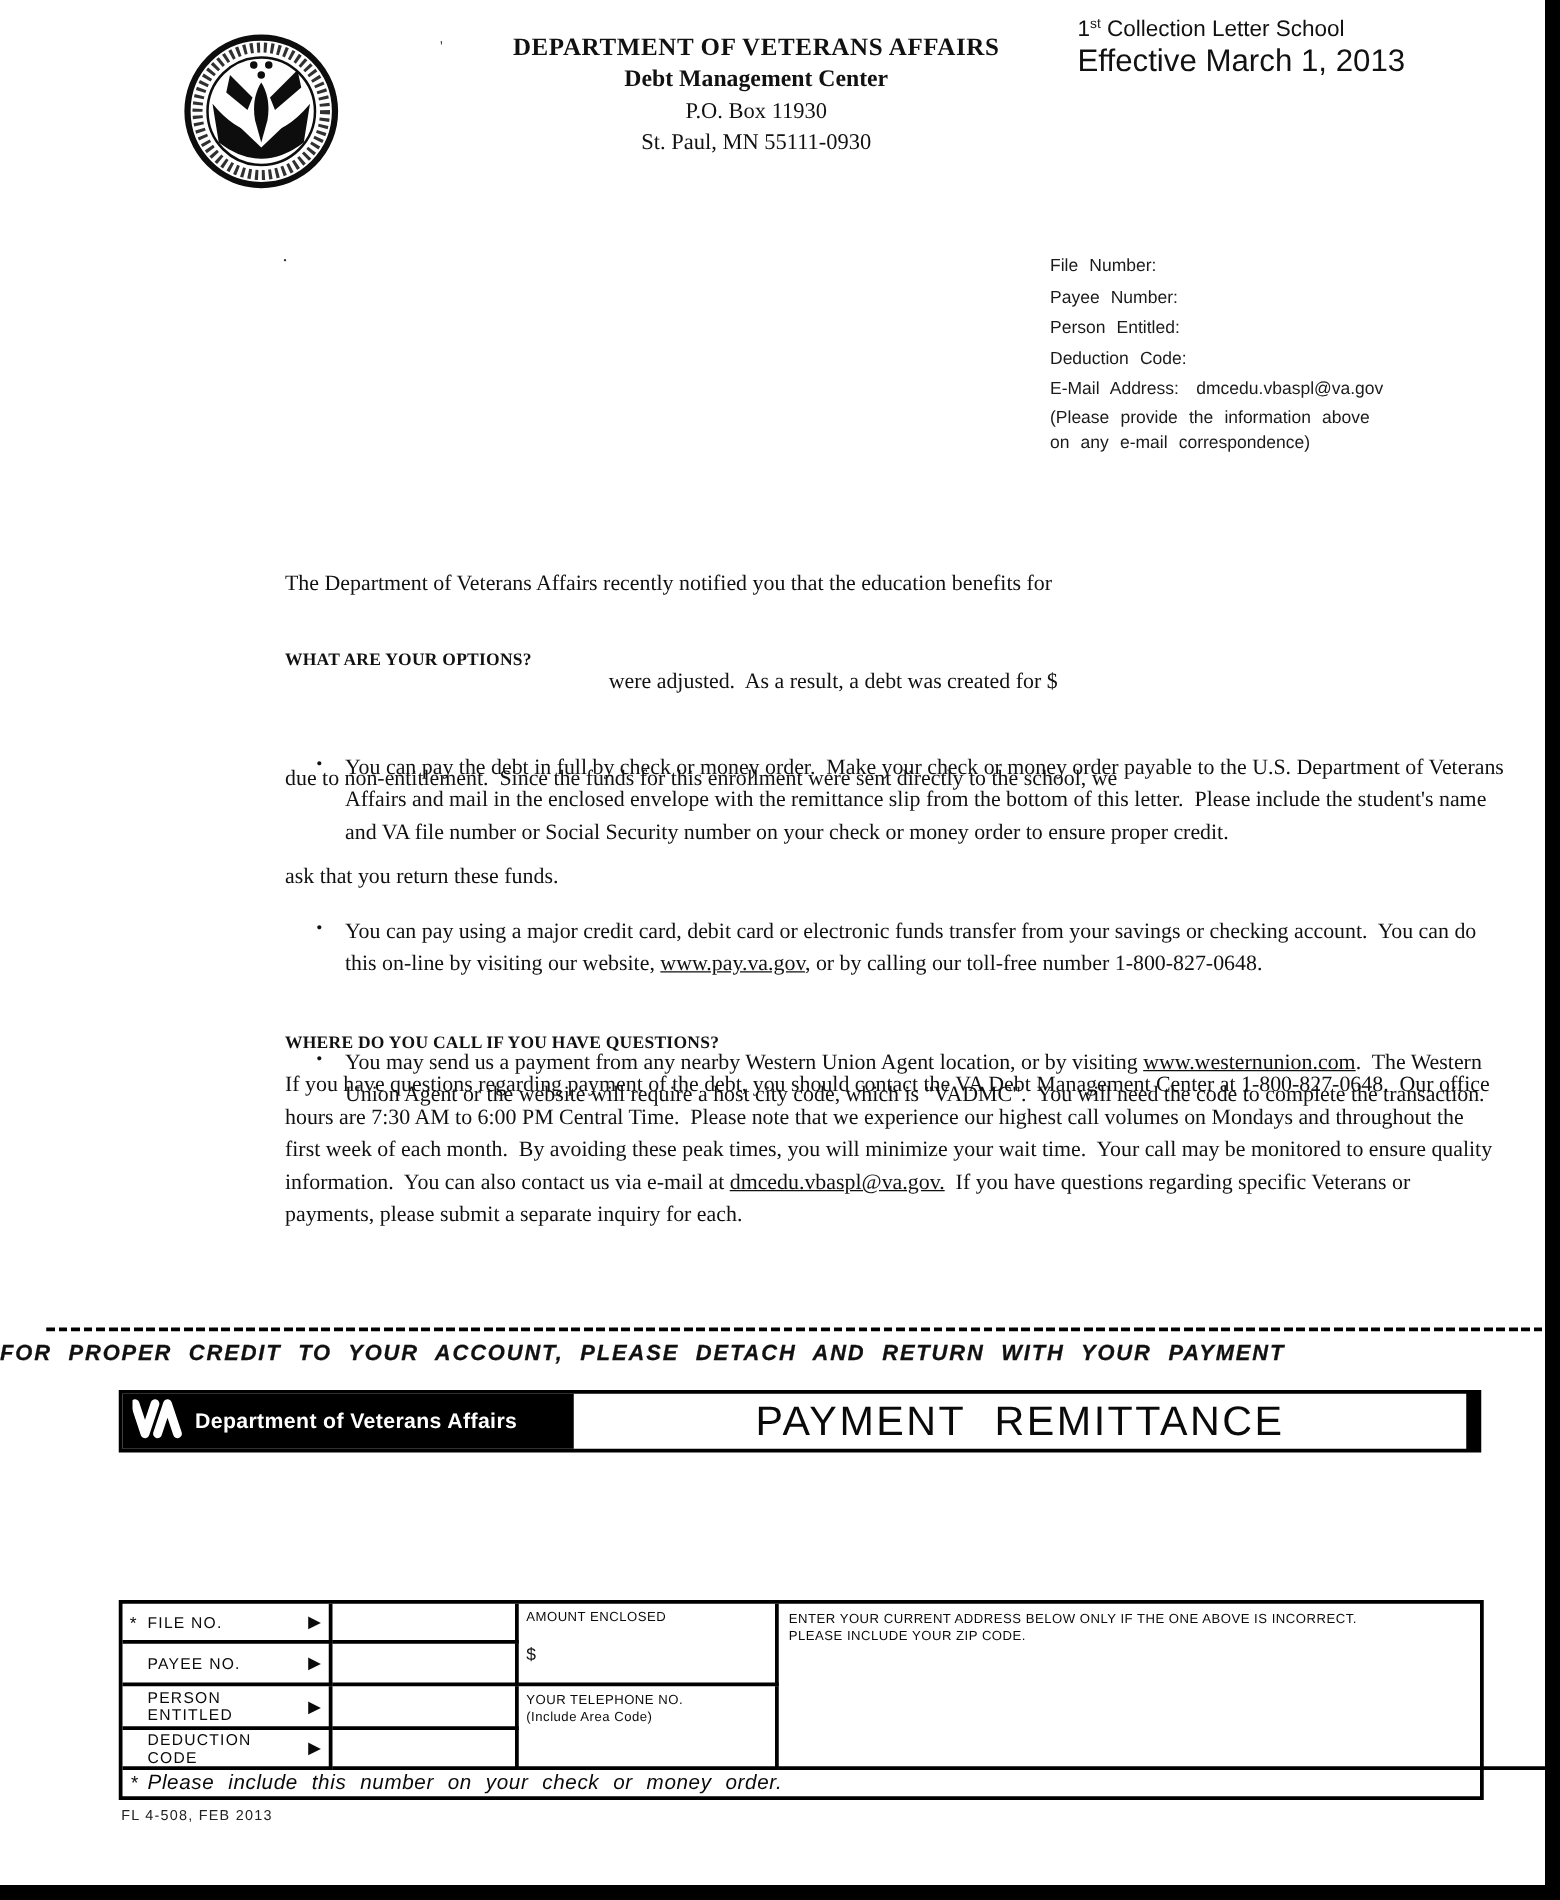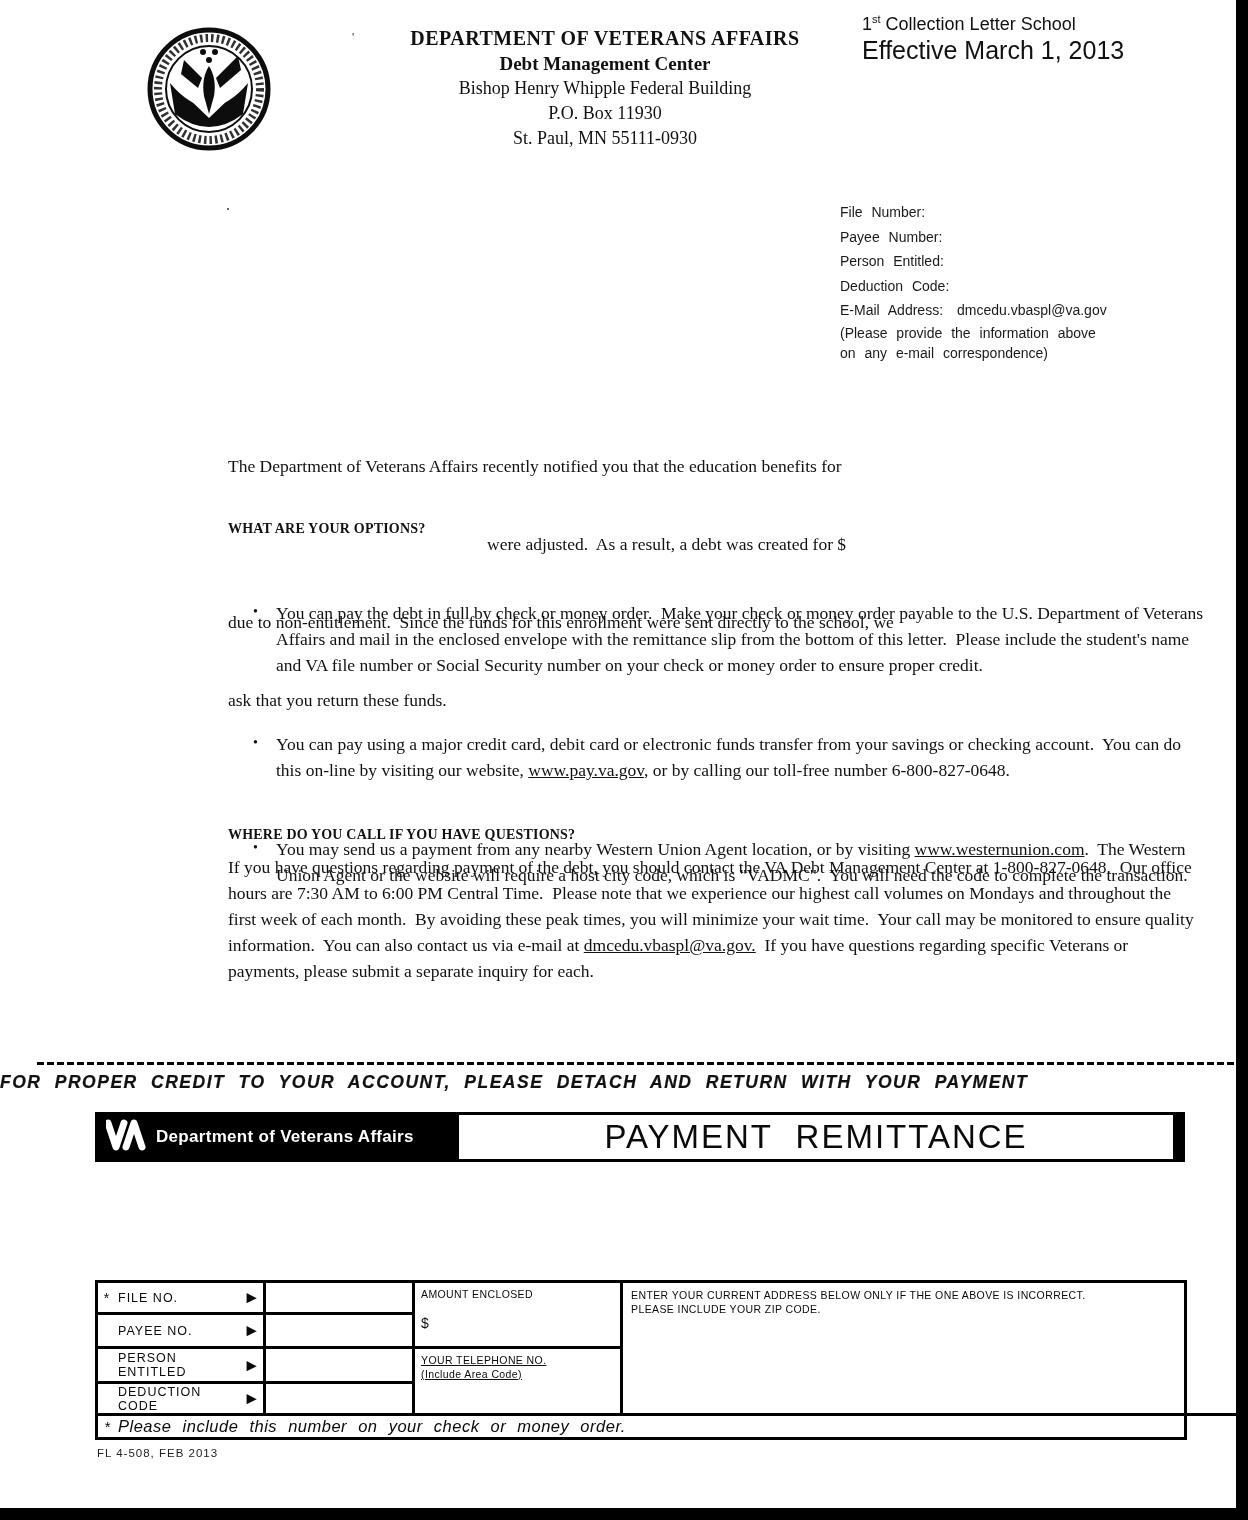--- a/index.html
+++ b/index.html
@@ -67,21 +67,21 @@
   .cell{position:absolute;box-sizing:border-box;}
   .bb{border-bottom:3px solid #000;}
   .br{border-right:3px solid #000;}
   .lbl-cell{display:flex;align-items:center;font-size:12.5px;letter-spacing:1px;color:#0a0a0a;}
   .lbl-star{width:18px;text-align:center;font-size:14px;}
   .lbl-text{flex:1;padding-left:2px;}
   .arrow{font-size:17px;line-height:1;margin-right:2px;}
   .small-cap{font-size:10.5px;letter-spacing:.4px;color:#0a0a0a;line-height:14px;}
   .amount-cell{padding:4px 6px;}
   .dollar{font-size:14px;margin-top:14px;}
-  .phone-cell{padding:4px 6px;text-decoration:underline;}
+  .phone-cell{padding:4px 6px;}
   .addr-cell{padding:5px 8px;}
   .foot-row{display:flex;align-items:center;font-style:italic;font-size:16.5px;
             word-spacing:6px;letter-spacing:.5px;color:#0a0a0a;}
   .foot-star{width:20px;text-align:center;font-style:normal;font-size:15px;}
 
   .form-number{left:97px;top:1447px;font-family:"Liberation Sans",sans-serif;
                font-size:11.5px;letter-spacing:1px;color:#222;}
 </style>
 </head>
 <body>
@@ -103,21 +103,20 @@
       <path d="M56,52 L38,34 L35,48 L52,62 Z" fill="#0d0d0d"></path>
       <circle cx="57" cy="26" r="3" fill="#0d0d0d"></circle>
       <circle cx="69" cy="26" r="3" fill="#0d0d0d"></circle>
       <circle cx="63" cy="34" r="3" fill="#0d0d0d"></circle>
     </svg>
   </div>
 
   <div class="abs letterhead">
     <div class="lh-1">DEPARTMENT OF VETERANS AFFAIRS</div>
     <div class="lh-2">Debt Management Center</div>
-    <div class="lh-3">Bishop Henry Whipple Federal Building</div>
     <div class="lh-3">P.O. Box 11930</div>
     <div class="lh-3">St. Paul, MN 55111-0930</div>
   </div>
 
   <span class="abs tiny-mark" style="left:352px;top:30px;">'</span>
 
   <div class="abs corner">
     <div class="corner-1"><span>1</span><sup>st</sup><span> Collection Letter School</span></div>
     <div class="corner-2">Effective March 1, 2013</div>
   </div>
@@ -138,21 +137,21 @@
     <div>The Department of Veterans Affairs recently notified you that the education benefits for</div>
     <div class="intro-line2">were adjusted.  As a result, a debt was created for $</div>
     <div>due to non-entitlement.  Since the funds for this enrollment were sent directly to the school, we</div>
     <div>ask that you return these funds.</div>
   </div>
 
   <div class="abs options-head sec-head">WHAT ARE YOUR OPTIONS?</div>
 
   <div class="abs bullets body-text">
     <div class="bullet">You can pay the debt in full by check or money order.  Make your check or money order payable to the U.S. Department of Veterans Affairs and mail in the enclosed envelope with the remittance slip from the bottom of this letter.  Please include the student's name and VA file number or Social Security number on your check or money order to ensure proper credit.</div>
-    <div class="bullet"><span>You can pay using a major credit card, debit card or electronic funds transfer from your savings or checking account.  You can do this on-line by visiting our website, </span><span class="u">www.pay.va.gov</span><span>, or by calling our toll-free number 6-800-827-0648.</span></div>
+    <div class="bullet"><span>You can pay using a major credit card, debit card or electronic funds transfer from your savings or checking account.  You can do this on-line by visiting our website, </span><span class="u">www.pay.va.gov</span><span>, or by calling our toll-free number 1-800-827-0648.</span></div>
     <div class="bullet"><span>You may send us a payment from any nearby Western Union Agent location, or by visiting </span><span class="u">www.westernunion.com</span><span>.  The Western Union Agent or the website will require a host city code, which is "VADMC".  You will need the code to complete the transaction.</span></div>
   </div>
 
   <div class="abs questions-head sec-head">WHERE DO YOU CALL IF YOU HAVE QUESTIONS?</div>
   <div class="abs questions-para body-text"><span>If you have questions regarding payment of the debt, you should contact the VA Debt Management Center at 1-800-827-0648.  Our office hours are 7:30 AM to 6:00 PM Central Time.  Please note that we experience our highest call volumes on Mondays and throughout the first week of each month.  By avoiding these peak times, you will minimize your wait time.  Your call may be monitored to ensure quality information.  You can also contact us via e-mail at </span><span class="u">dmcedu.vbaspl@va.gov.</span><span>  If you have questions regarding specific Veterans or payments, please submit a separate inquiry for each.</span></div>
 
   <div class="abs detach-line"></div>
   <div class="abs detach-text">FOR PROPER CREDIT TO YOUR ACCOUNT, PLEASE DETACH AND RETURN WITH YOUR PAYMENT</div>
 
   <div class="abs banner">

